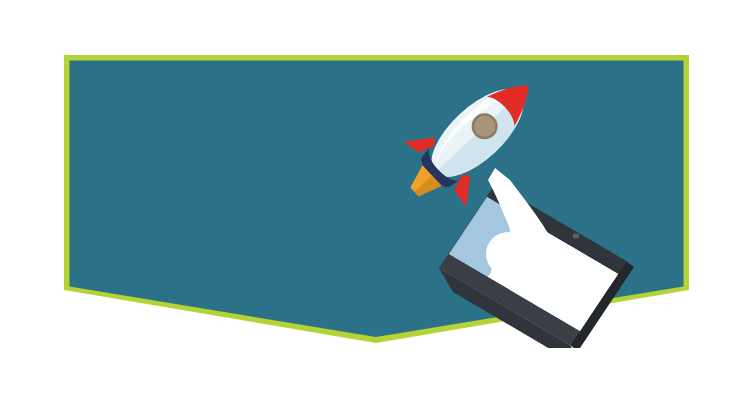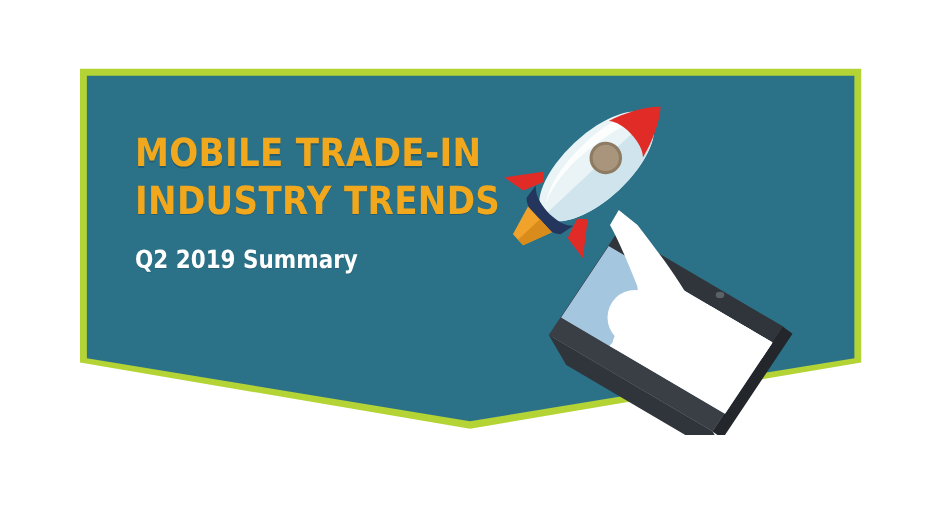--- a/index.html
+++ b/index.html
@@ -172,19 +172,14 @@
       <circle cx="72" cy="62" r="13" fill="#8d7b63"></circle>
       <circle cx="72" cy="62" r="10.5" fill="#a9957c"></circle>
 
       <path d="M50,118 C58,128 86,128 94,118 L92,130 C84,138 60,138 52,130 Z" fill="#24355e"></path>
 
       <path d="M58,134 L86,134 L78,158 L66,158 Z" fill="#f0a22a"></path>
       <path d="M72,134 L86,134 L78,158 L72,158 Z" fill="#d98b1c"></path>
     </g>
   </svg>
 
-  <div class="text-block">
-    <h1 class="headline">MOBILE TRADE-IN</h1>
-    <h1 class="headline">INDUSTRY TRENDS</h1>
-    <p class="subhead">Q2 2019 Summary</p>
-  </div>
 
 </div>
 
 </body></html>

